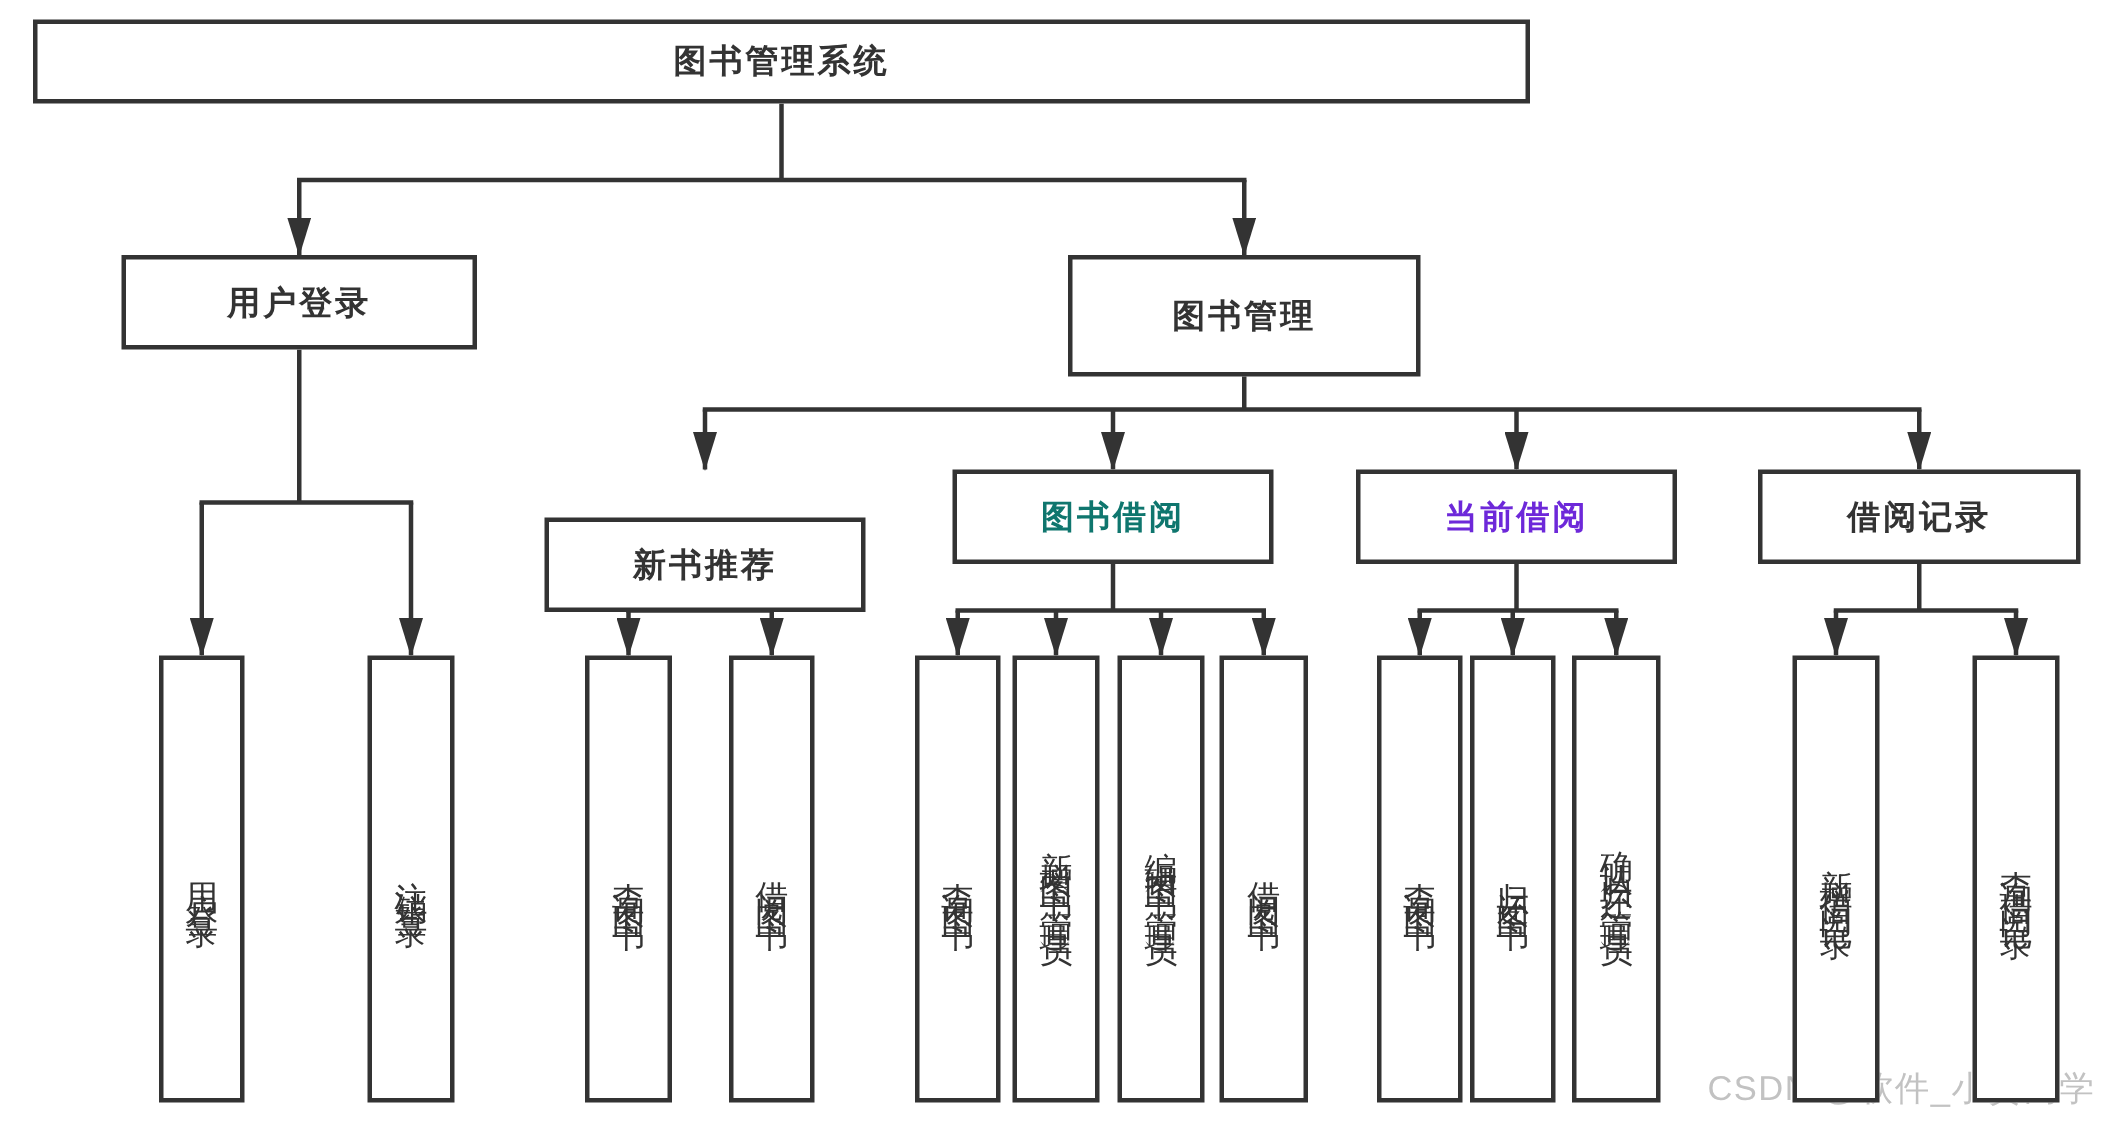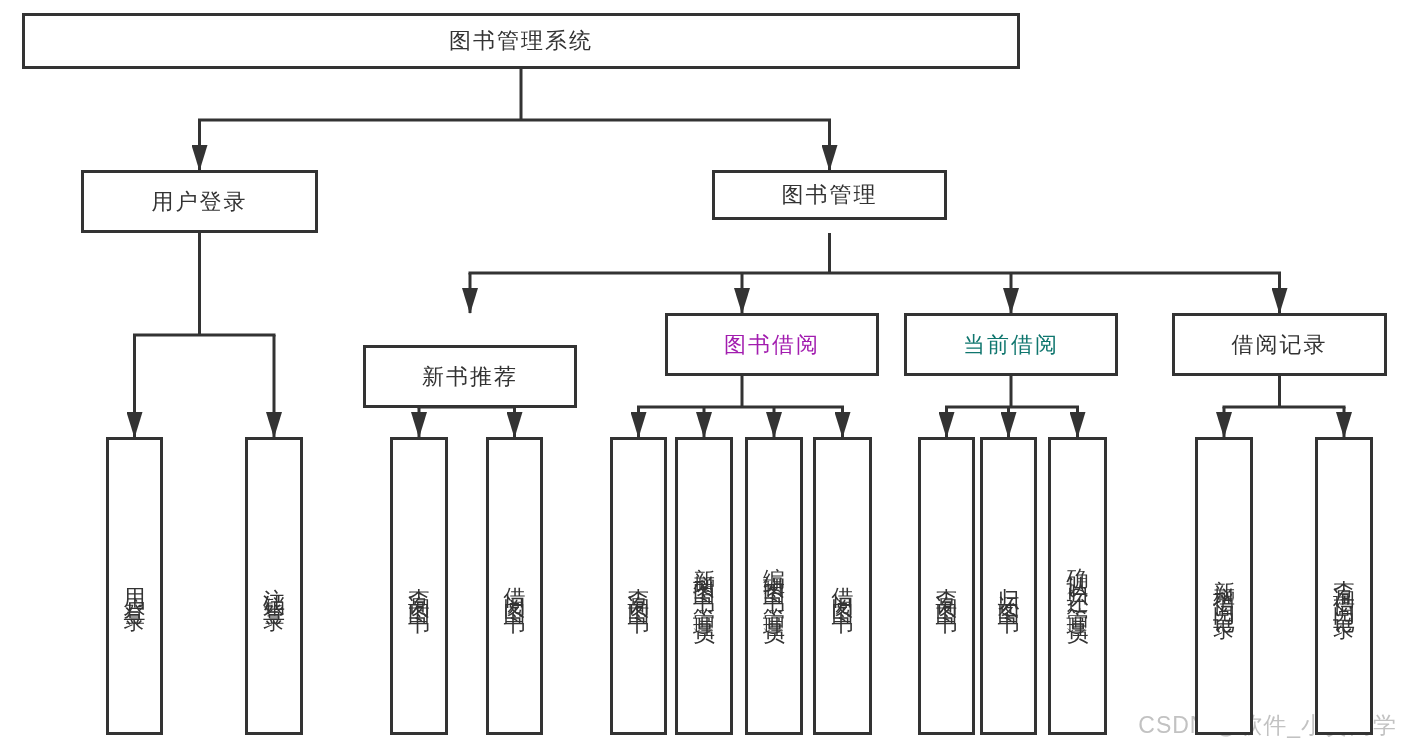--- a/index.html
+++ b/index.html
@@ -22,21 +22,21 @@
     background: #ffffff;
     color: #333333;
     display: flex;
     align-items: center;
     justify-content: center;
     text-align: center;
   }
   .node.horizontal {
     font-size: 22px;
     letter-spacing: 2px;
-    font-weight: 400;
+    font-weight: 700;
   }
   .node.vertical {
     writing-mode: vertical-rl;
     font-size: 22px;
     letter-spacing: 8px;
     font-weight: 500;
   }
   .node span { display: block; }
   #watermark {
     position: absolute;
@@ -92,30 +92,30 @@
       <line x1="1222.5" y1="407" x2="1345.5" y2="407" stroke="#333333" stroke-width="3"></line>
       <line x1="1224" y1="407" x2="1224" y2="437" stroke="#333333" stroke-width="3" marker-end="url(#arrowhead)"></line>
       <line x1="1344" y1="407" x2="1344" y2="437" stroke="#333333" stroke-width="3" marker-end="url(#arrowhead)"></line>
     </svg>
     <div class="node horizontal" style="left: 22px; top: 13px; width: 998px; height: 56px; border-color: rgb(51, 51, 51); background: rgb(255, 255, 255); color: rgb(51, 51, 51);">
       <span>图书管理系统</span>
     </div>
     <div class="node horizontal" style="left: 81px; top: 170px; width: 237px; height: 63px; border-color: rgb(51, 51, 51); background: rgb(255, 255, 255); color: rgb(51, 51, 51);">
       <span>用户登录</span>
     </div>
-    <div class="node horizontal" style="left: 712px; top: 170px; width: 235px; height: 50px; border-color: rgb(51, 51, 51); background: rgb(255, 255, 255); color: rgb(51, 51, 51);">
+    <div class="node horizontal" style="left: 712px; top: 170px; width: 235px; height: 81px; border-color: rgb(51, 51, 51); background: rgb(255, 255, 255); color: rgb(51, 51, 51);">
       <span>图书管理</span>
     </div>
     <div class="node horizontal" style="left: 363px; top: 313px; width: 214px; height: 63px; border-color: rgb(51, 51, 51); background: rgb(255, 255, 255); color: rgb(51, 51, 51); margin-top: 32px;">
       <span>新书推荐</span>
     </div>
-    <div class="node horizontal" style="left: 635px; top: 313px; width: 214px; height: 63px; border-color: rgb(51, 51, 51); background: rgb(255, 255, 255); color: #a21caf; margin-left: 30px;">
+    <div class="node horizontal" style="left: 635px; top: 313px; width: 214px; height: 63px; border-color: rgb(51, 51, 51); background: rgb(255, 255, 255); color: #0f766e;">
       <span>图书借阅</span>
     </div>
-    <div class="node horizontal" style="left: 904px; top: 313px; width: 214px; height: 63px; border-color: rgb(51, 51, 51); background: rgb(255, 255, 255); color: #0f766e;">
+    <div class="node horizontal" style="left: 904px; top: 313px; width: 214px; height: 63px; border-color: rgb(51, 51, 51); background: rgb(255, 255, 255); color: #6d28d9;">
       <span>当前借阅</span>
     </div>
     <div class="node horizontal" style="left: 1172px; top: 313px; width: 215px; height: 63px; border-color: rgb(51, 51, 51); background: rgb(255, 255, 255); color: rgb(51, 51, 51);">
       <span>借阅记录</span>
     </div>
     <div class="node vertical" style="left: 106px; top: 437px; width: 57px; height: 298px; border-color: rgb(51, 51, 51); background: rgb(255, 255, 255); color: rgb(51, 51, 51);">
       <span>用户登录</span>
     </div>
     <div class="node vertical" style="left: 245px; top: 437px; width: 58px; height: 298px; border-color: rgb(51, 51, 51); background: rgb(255, 255, 255); color: rgb(51, 51, 51);">
       <span>注销登录</span>

